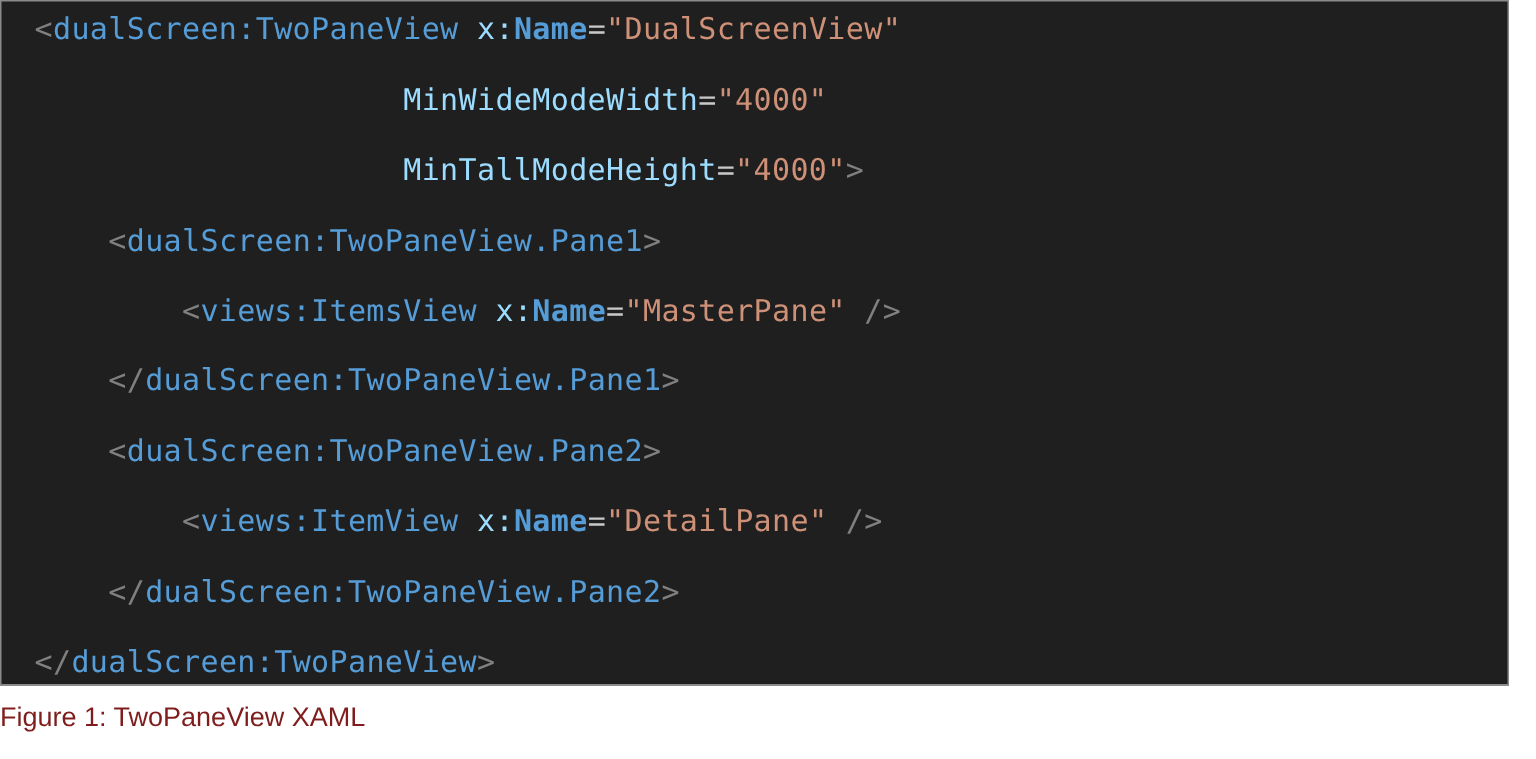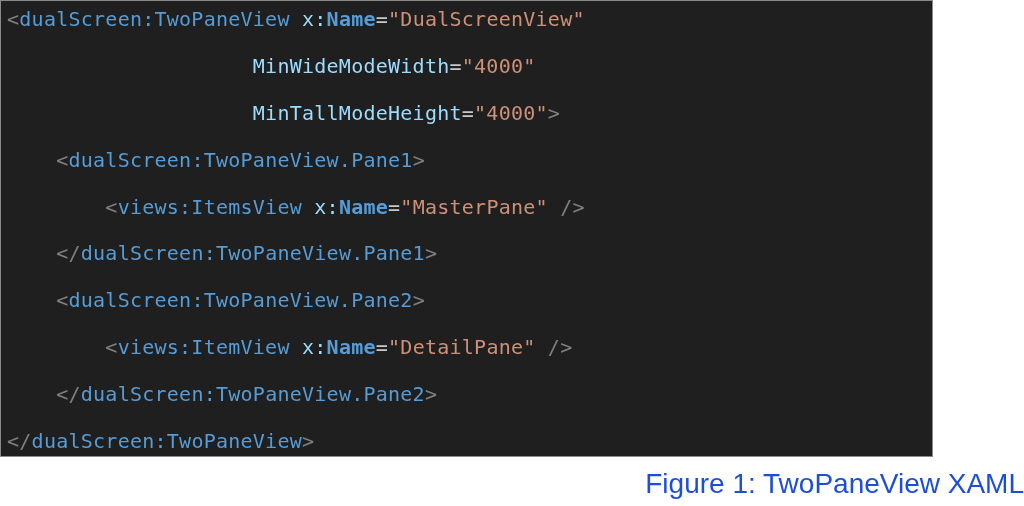--- a/index.html
+++ b/index.html
@@ -13,25 +13,26 @@
   .page {
     position: relative;
     width: 1024px;
     height: 506px;
     background: #ffffff;
   }
   .code-block {
     position: absolute;
     left: 0;
     top: 0;
-    width: 933px;
+    width: 1006px;
     height: 457px;
     background: var(--c-bg, #1f1f1f);
     border: 1px solid var(--c-border, #8a8a8a);
     overflow: hidden;
+    padding-left: 16px;
   }
   .code-pre {
     margin-top: -5px;
     padding-left: 6px;
     font-family: "DejaVu Sans Mono", monospace;
     font-size: 20px;
     letter-spacing: 0.25px;
     white-space: pre;
   }
   .code-line {
@@ -44,24 +45,24 @@
   .tk-a  { color: var(--c-attr,  #9cdcfe); }  
   .tk-n  { color: var(--c-tag,   #569cd6); font-weight: bold; } 
   .tk-e  { color: var(--c-eq,    #c8c8c8); }  
   .tk-s  { color: var(--c-str,   #ce9178); }  
   .tk-pl { color: #d4d4d4; }                  
   .caption {
     position: absolute;
     left: 0;
     top: 468px;
     width: 1024px;
-    text-align: right;
+    text-align: left;
     font-family: "Liberation Sans", sans-serif;
-    font-size: 28px;
-    color: #1d4ed8;
+    font-size: 18px;
+    color: #7f1d1d;
   }
 </style>
 </head>
 <body>
 
 <div class="page">
   <div class="code-block">
     <div class="code-pre"><div class="code-line"><span class="tk-p">&lt;</span><span class="tk-t">dualScreen:TwoPaneView</span><span class="tk-pl"> </span><span class="tk-a">x:</span><span class="tk-n">Name</span><span class="tk-e">=</span><span class="tk-s">"DualScreenView"</span></div><div class="code-line"><span class="tk-pl">                    </span><span class="tk-a">MinWideModeWidth</span><span class="tk-e">=</span><span class="tk-s">"4000"</span></div><div class="code-line"><span class="tk-pl">                    </span><span class="tk-a">MinTallModeHeight</span><span class="tk-e">=</span><span class="tk-s">"4000"</span><span class="tk-p">&gt;</span></div><div class="code-line"><span class="tk-pl">    </span><span class="tk-p">&lt;</span><span class="tk-t">dualScreen:TwoPaneView.Pane1</span><span class="tk-p">&gt;</span></div><div class="code-line"><span class="tk-pl">        </span><span class="tk-p">&lt;</span><span class="tk-t">views:ItemsView</span><span class="tk-pl"> </span><span class="tk-a">x:</span><span class="tk-n">Name</span><span class="tk-e">=</span><span class="tk-s">"MasterPane"</span><span class="tk-pl"> </span><span class="tk-p">/&gt;</span></div><div class="code-line"><span class="tk-pl">    </span><span class="tk-p">&lt;/</span><span class="tk-t">dualScreen:TwoPaneView.Pane1</span><span class="tk-p">&gt;</span></div><div class="code-line"><span class="tk-pl">    </span><span class="tk-p">&lt;</span><span class="tk-t">dualScreen:TwoPaneView.Pane2</span><span class="tk-p">&gt;</span></div><div class="code-line"><span class="tk-pl">        </span><span class="tk-p">&lt;</span><span class="tk-t">views:ItemView</span><span class="tk-pl"> </span><span class="tk-a">x:</span><span class="tk-n">Name</span><span class="tk-e">=</span><span class="tk-s">"DetailPane"</span><span class="tk-pl"> </span><span class="tk-p">/&gt;</span></div><div class="code-line"><span class="tk-pl">    </span><span class="tk-p">&lt;/</span><span class="tk-t">dualScreen:TwoPaneView.Pane2</span><span class="tk-p">&gt;</span></div><div class="code-line"><span class="tk-p">&lt;/</span><span class="tk-t">dualScreen:TwoPaneView</span><span class="tk-p">&gt;</span></div></div>
   </div>
   <div class="caption">Figure 1: TwoPaneView XAML</div>

